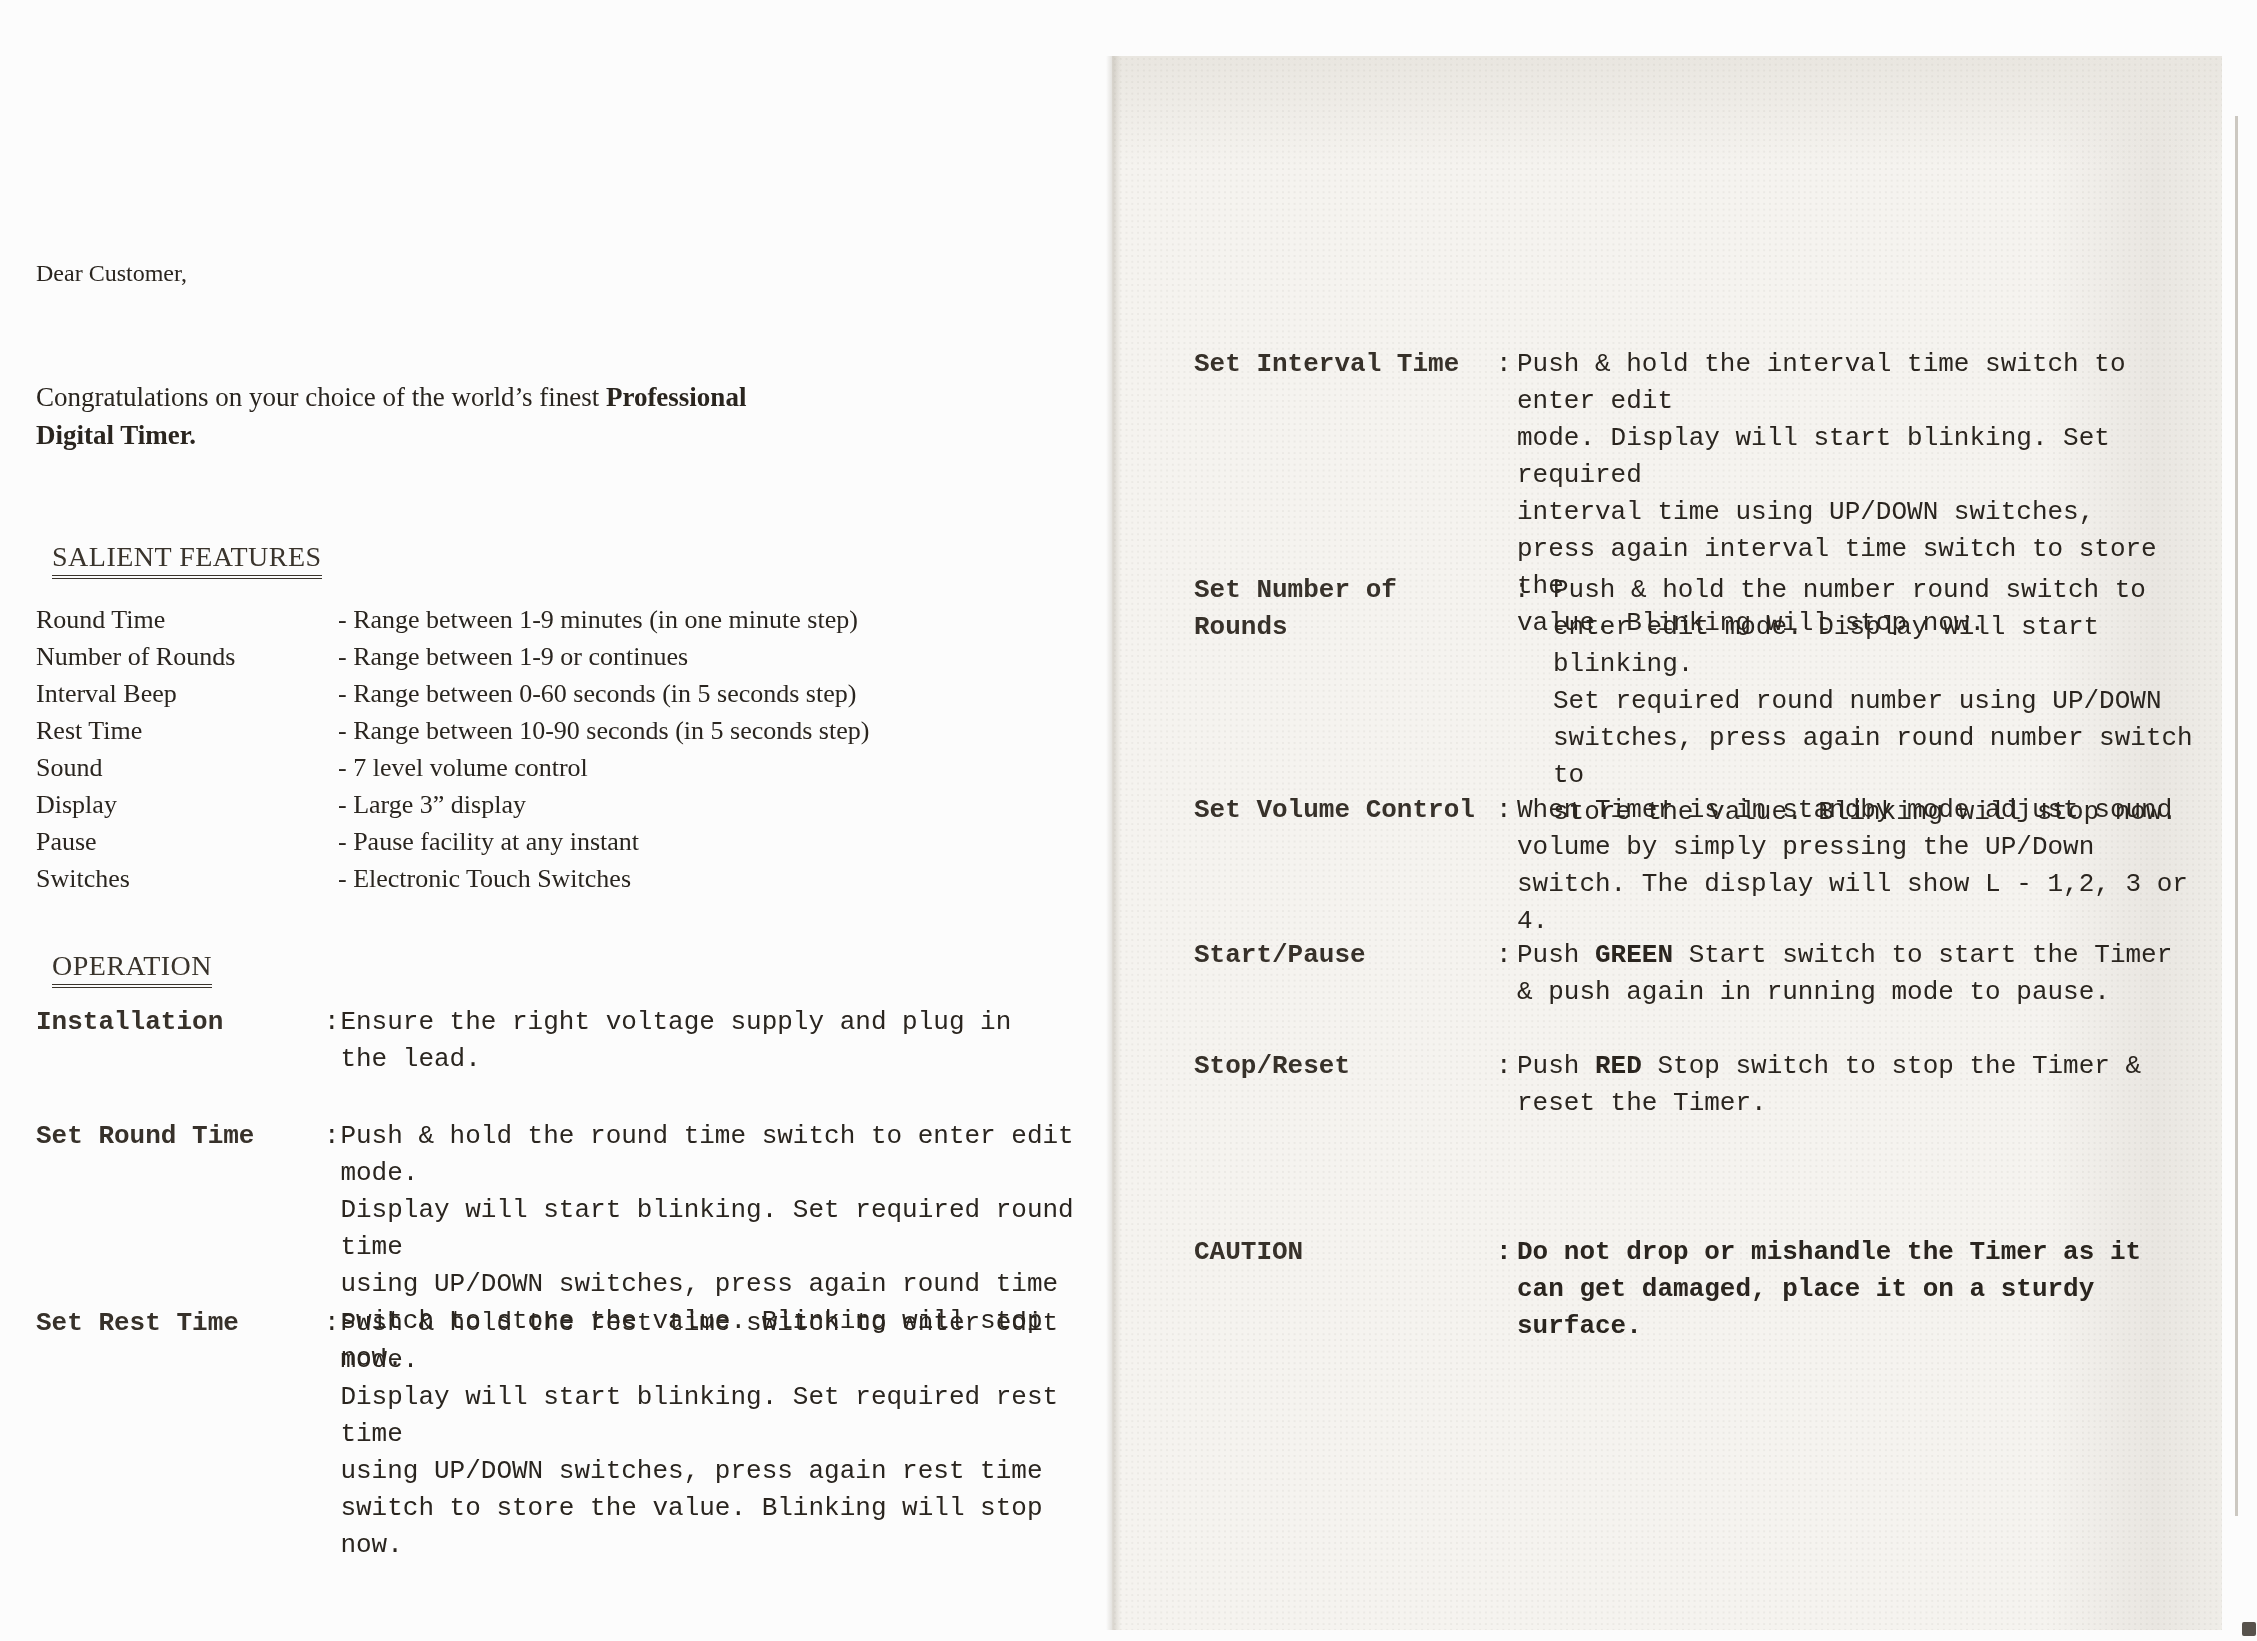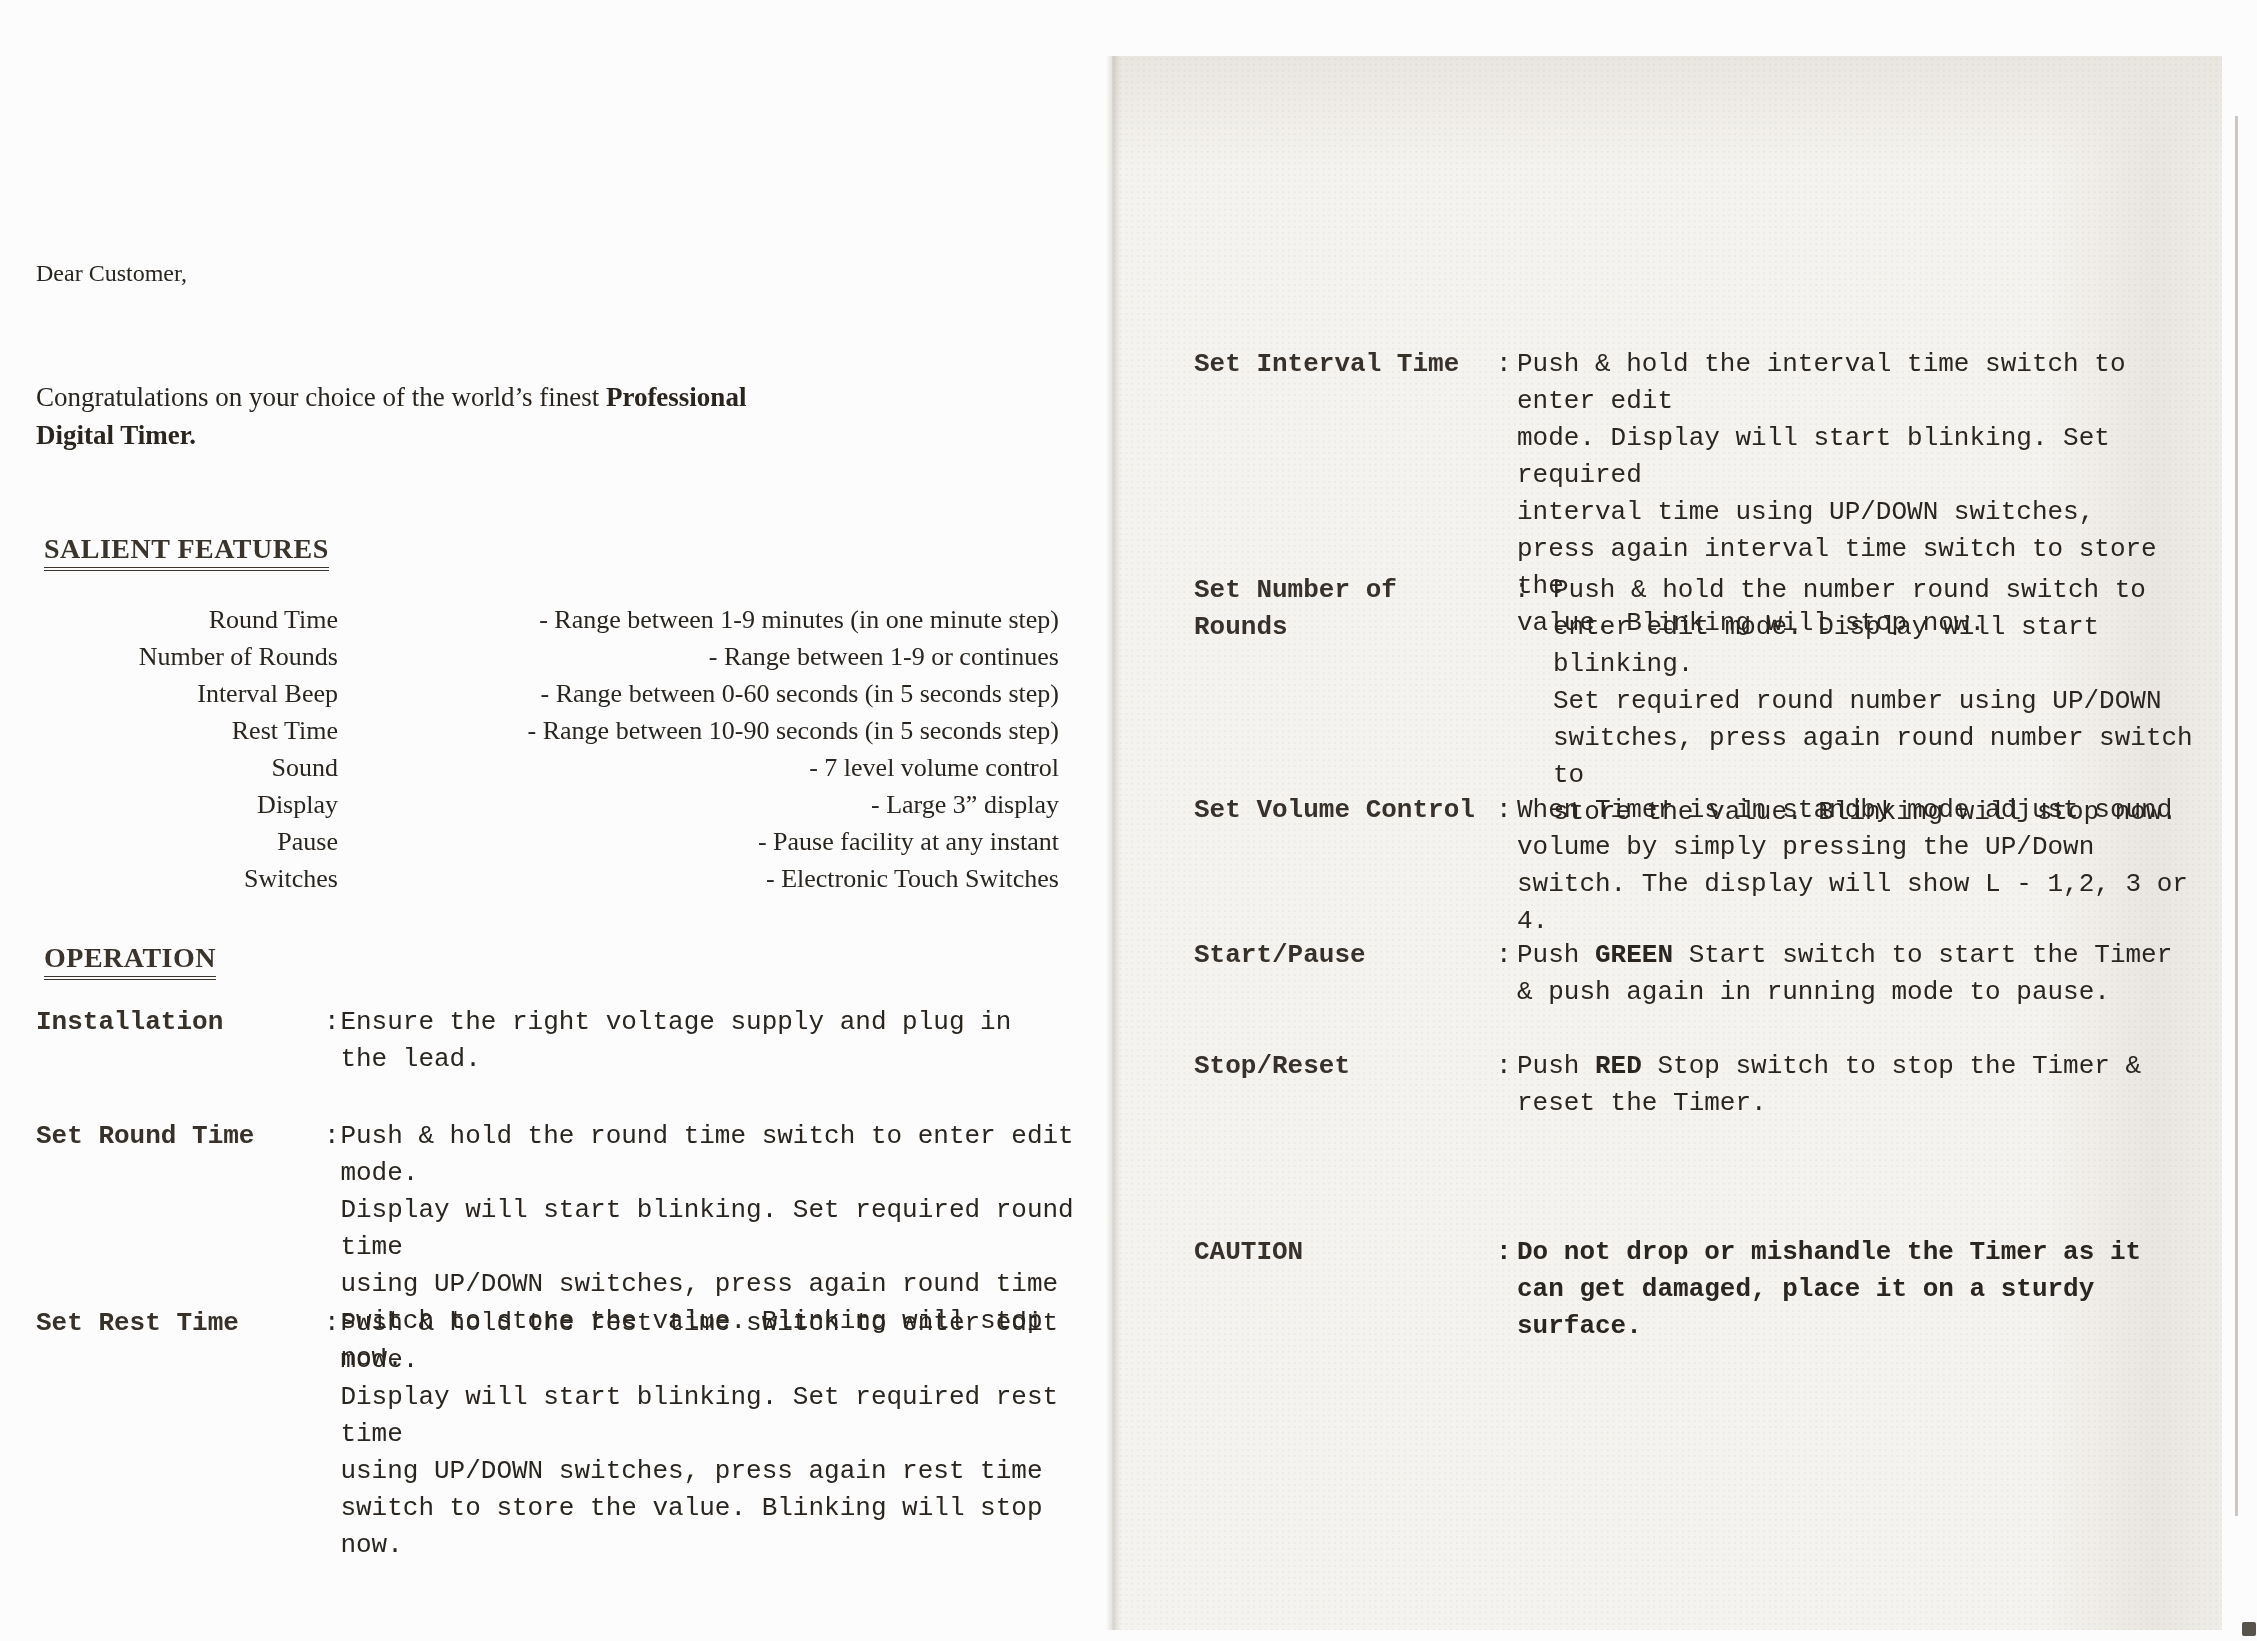--- a/index.html
+++ b/index.html
@@ -37,30 +37,30 @@
   }
 
   .blk{position:absolute;}
   .body-text{font-size:26px;line-height:37px;}
   .b{font-weight:bold;}
 
   .salutation{left:36px;top:260px;font-size:24px;}
   .intro{left:36px;top:378px;width:917px;margin:0;font-size:27px;line-height:38px;white-space:pre-line;}
 
   h2.heading{
-    position:absolute;left:36px;margin:8px;
-    font-size:28px;line-height:33px;font-weight:bold;letter-spacing:0.5px;color:#3a342c;
+    position:absolute;left:36px;margin:16px;
+    font-size:28px;line-height:33px;font-weight:normal;letter-spacing:0.5px;color:#3a342c;
   }
   h2.heading .hu{border-bottom:4.8px double #3a342c;padding-bottom:2.9px;}
   .h-features{top:524px;}
   .h-operation{top:933px;}
 
   .features{left:36px;top:601px;width:1023px;}
   .frow{display:grid;grid-template-columns:302px 1fr;}
-  .fterm,.fdesc{white-space:pre-line;text-align:right;}
+  .fterm,.fdesc{white-space:pre-line;}
 
   .entry{
     position:absolute;display:grid;font-size:26px;line-height:37px;font-family:Liberation Mono, monospace;
   }
   .entry .term{font-weight:bold;color:#37312a;}
   .entry .desc{white-space:pre-line;}
   .entry-left{left:36px;width:1043px;grid-template-columns:288px 16.4px 1fr;}
   .entry-right{left:1194px;width:1019px;grid-template-columns:302px 21px 1fr;}
 
   .op-0{top:1004px;} .op-1{top:1118px;} .op-2{top:1305px;}

